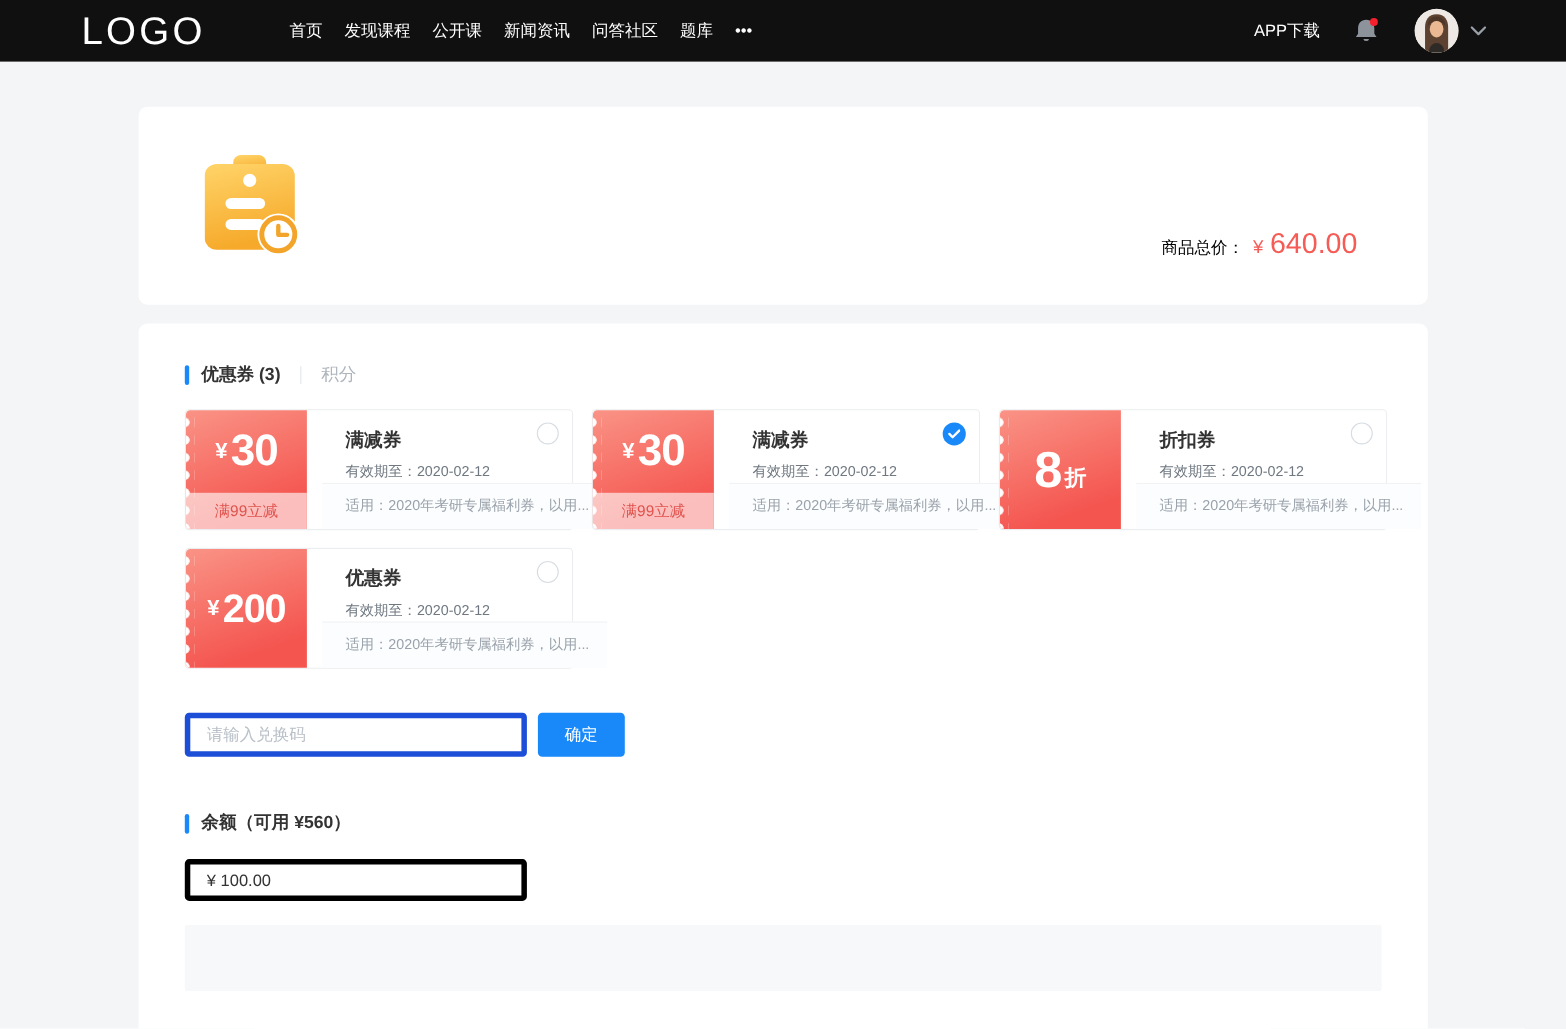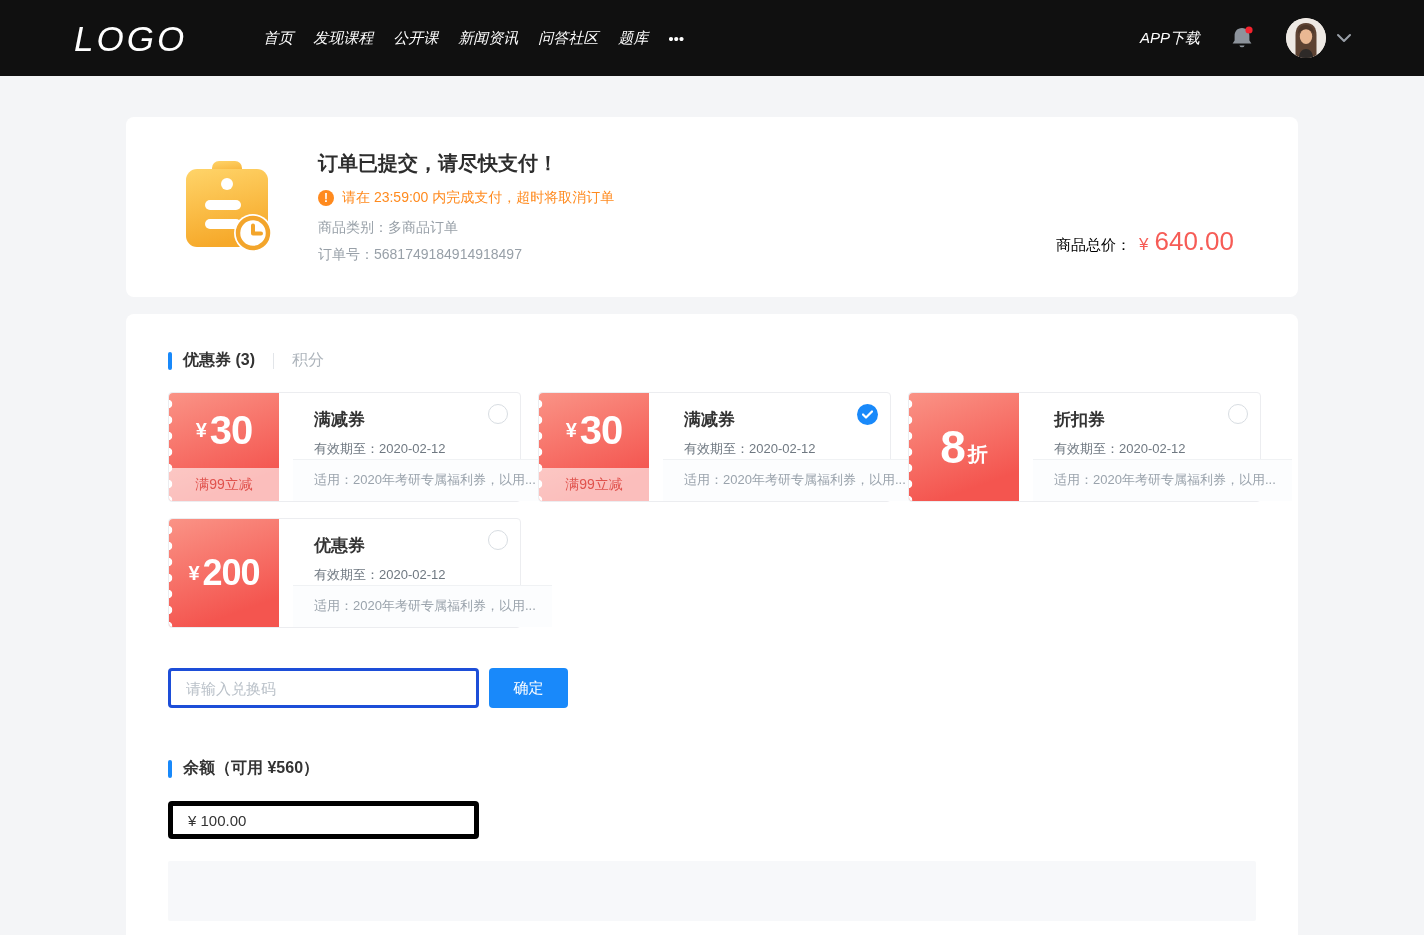--- a/index.html
+++ b/index.html
@@ -5,24 +5,23 @@
   * { margin:0; padding:0; box-sizing:border-box; }
   html,body { width:1424px; height:935px; overflow:hidden; }
   body {
     font-family:"Liberation Sans","DejaVu Sans",sans-serif;
     background:#f4f5f7;
     color:#333;
   }
 
   
   .nav {
-    height:76px; background:#101010;
+    height:56px; background:#101010;
     display:flex; align-items:center;
     padding:0 72px 0 74px;
-    font-style:italic;
   }
   .logo {
     color:#fff; font-size:35px; font-weight:300; letter-spacing:3px;
     margin-right:76px; line-height:1;
   }
   .menu { display:flex; align-items:center; gap:20px; }
   .menu-item { color:#fefefe; font-size:15px; cursor:pointer; white-space:nowrap; }
   .nav-right { margin-left:auto; display:flex; align-items:center; }
   .app-dl { color:#fff; font-size:15px; margin-right:30px; cursor:pointer; }
   .bell-wrap { position:relative; margin-right:32px; cursor:pointer; display:flex; }
@@ -121,21 +120,21 @@
   }
   .check {
     position:absolute; top:11px; right:12px; width:21px; height:21px;
     border-radius:50%; background:#1989fa; display:flex;
     align-items:center; justify-content:center;
   }
 
   
   .redeem-row { margin-top:40px; display:flex; }
   .redeem-input {
-    width:311px; height:40px; border:3px solid #1d4ed8; border-radius:4px;
+    width:311px; height:40px; border:5px solid #1d4ed8; border-radius:4px;
     padding:0 15px; font-size:15px; color:#333; outline:none;
     font-family:inherit;
   }
   .redeem-input::placeholder { color:#b9c0c8; }
   .confirm-btn {
     width:79px; height:40px; margin-left:10px; border:none; border-radius:4px;
     background:#1989fa; color:#fff; font-size:15px; cursor:pointer;
     font-family:inherit;
   }
 
@@ -213,33 +212,20 @@
         <rect x="26" y="0" width="30" height="18" rx="7" fill="url(#ycg)"></rect>
         <rect x="0" y="8" width="82" height="78" rx="11" fill="url(#ycg)"></rect>
         <circle cx="41" cy="23" r="6" fill="#fff"></circle>
         <rect x="19" y="39" width="36" height="10" rx="5" fill="#fff"></rect>
         <rect x="19" y="58" width="36" height="10" rx="5" fill="#fff"></rect>
         <circle cx="67" cy="72" r="19" fill="#fff"></circle>
         <circle cx="67" cy="72" r="15" fill="#fff" stroke="#f3a52b" stroke-width="4.5"></circle>
         <path d="M67 64.5 v8 h8" stroke="#f3a52b" stroke-width="4" fill="none" stroke-linecap="round" stroke-linejoin="round"></path>
       </svg>
     </span>
-    <div class="order-info">
-      <div class="order-title">订单已提交，请尽快支付！</div>
-      <div class="order-warning">
-        <span class="warn-dot">!</span>
-        <span>请在 23:59:00 内完成支付，超时将取消订单</span>
-      </div>
-      <div class="order-meta">
-        <span>商品类别：</span><span>多商品订单</span>
-      </div>
-      <div class="order-meta">
-        <span>订单号：</span><span>5681749184914918497</span>
-      </div>
-    </div>
     <div class="order-price">
       <span class="price-label">商品总价：</span>
       <span class="price-cur">¥</span>
       <span class="price-val">640.00</span>
     </div>
   </div>
 
   <div class="main-card">
 
     <div class="section-head">

